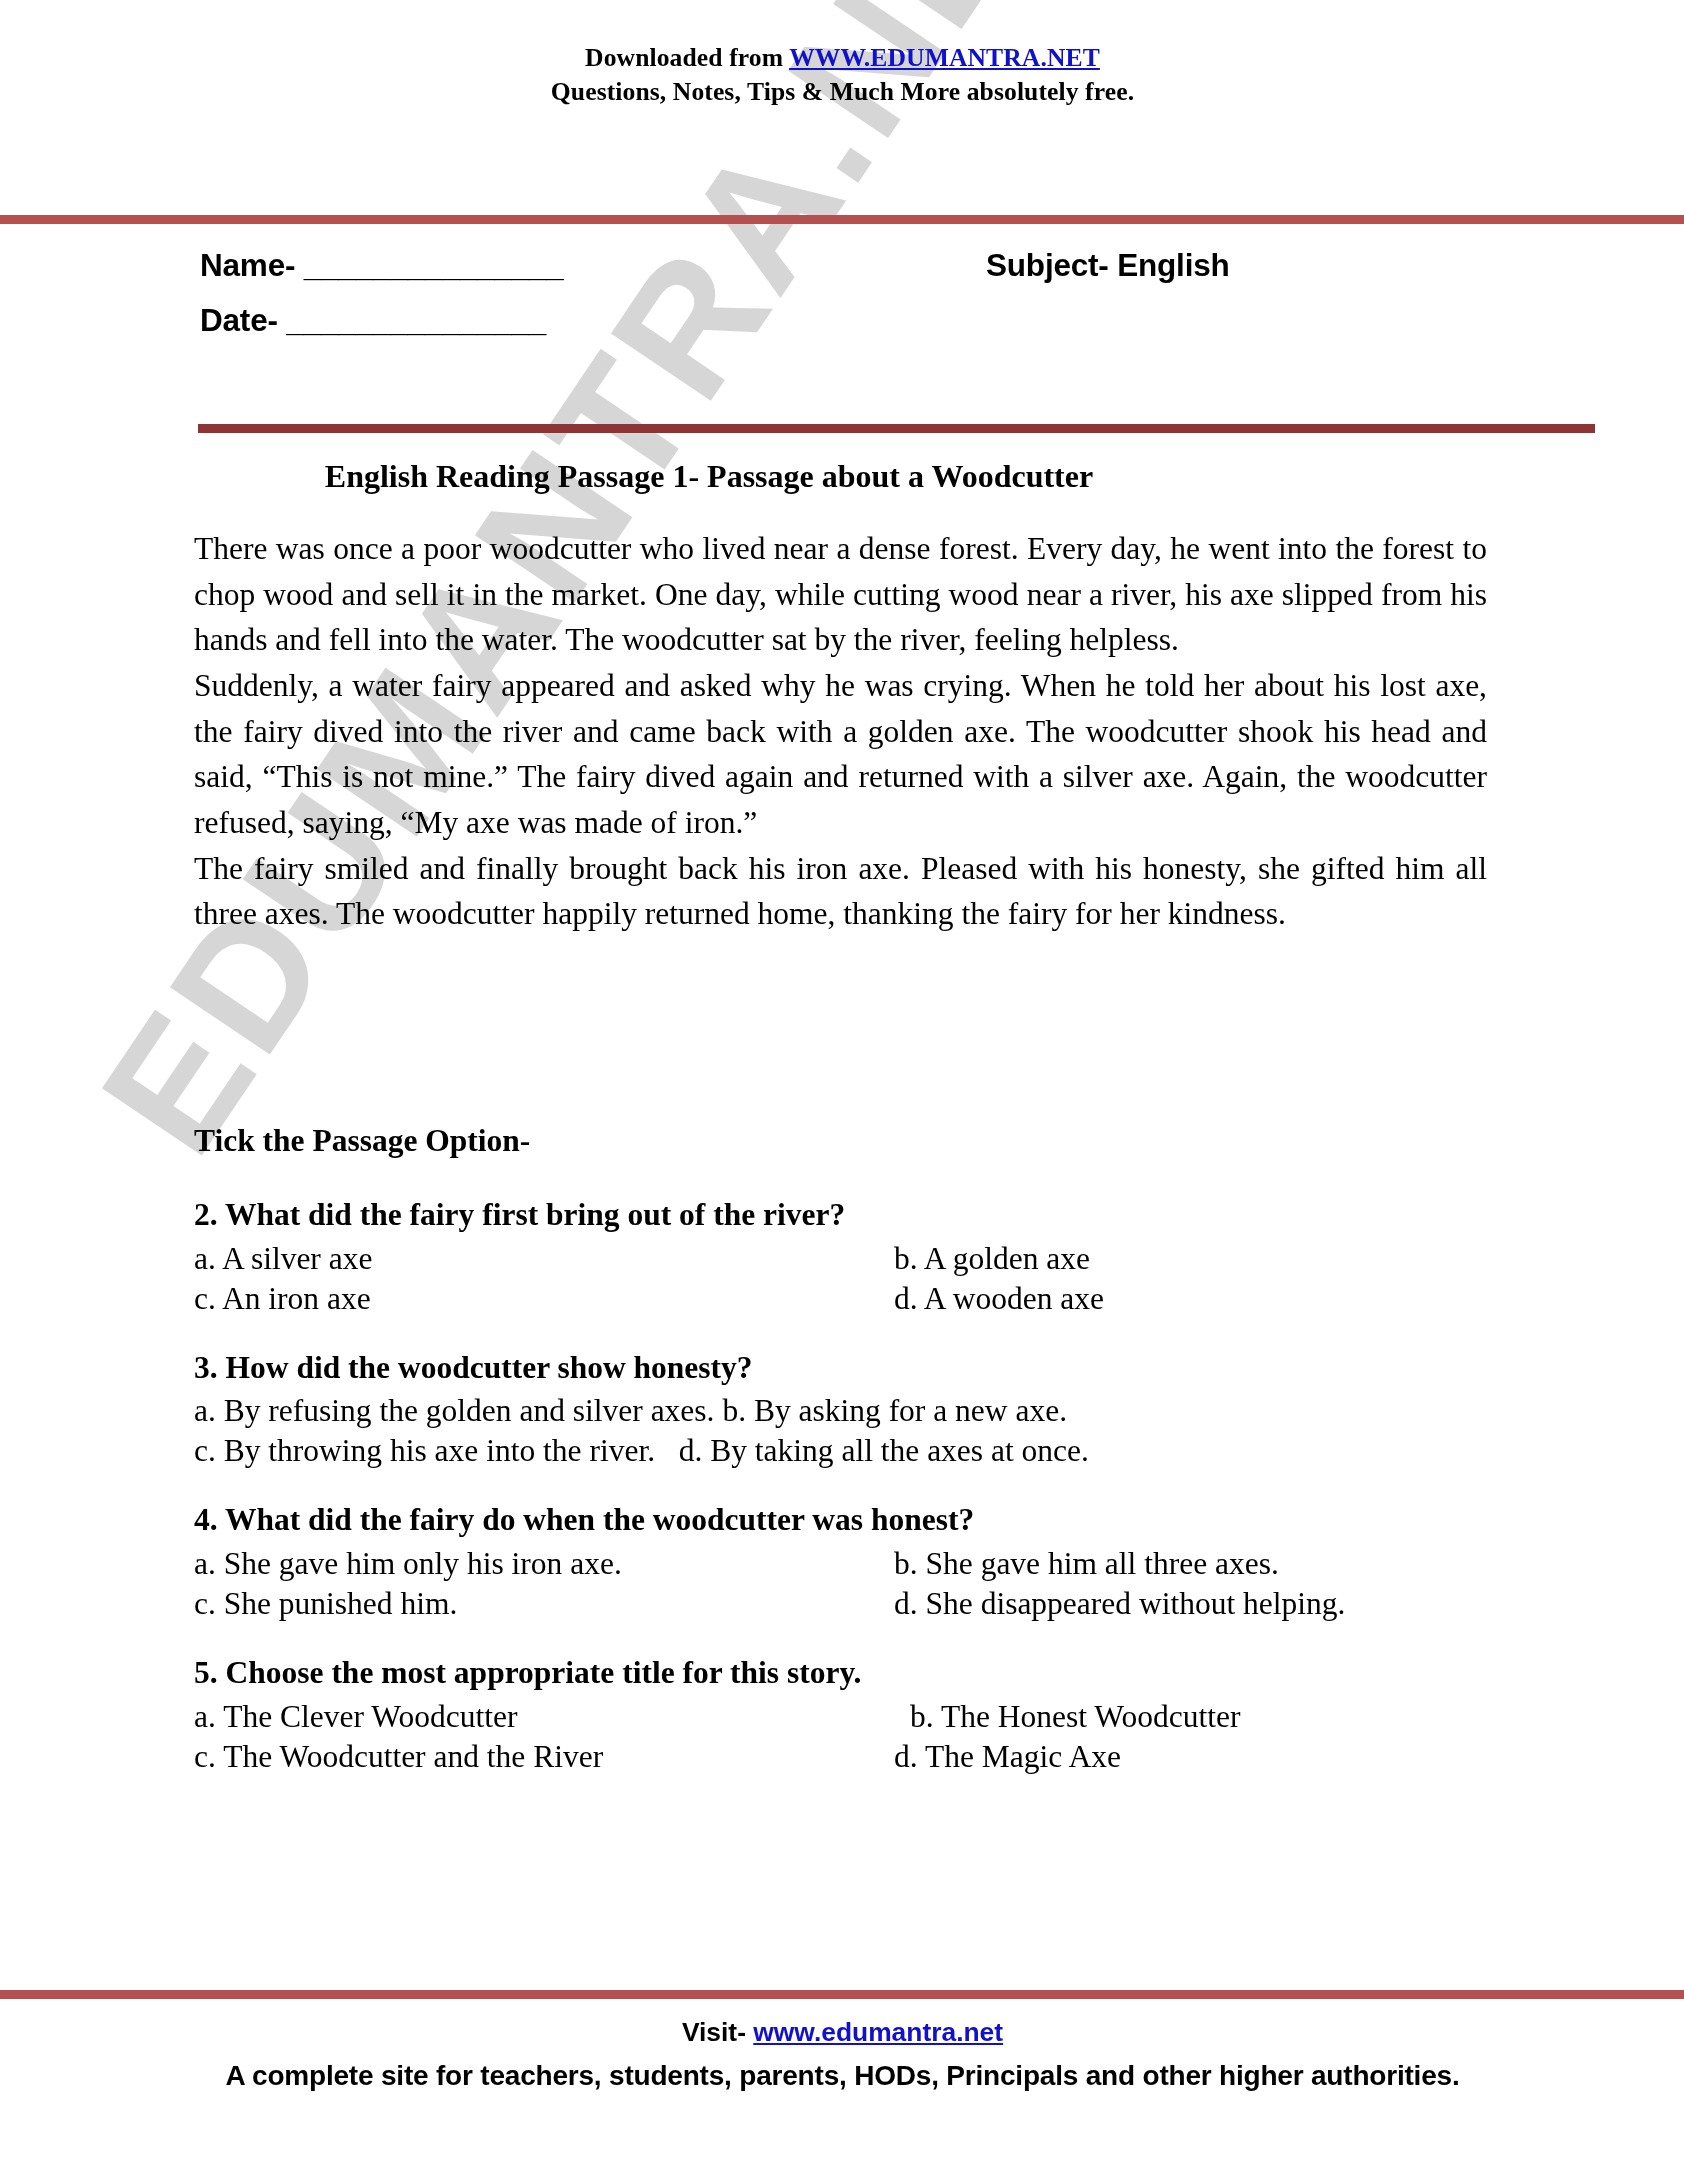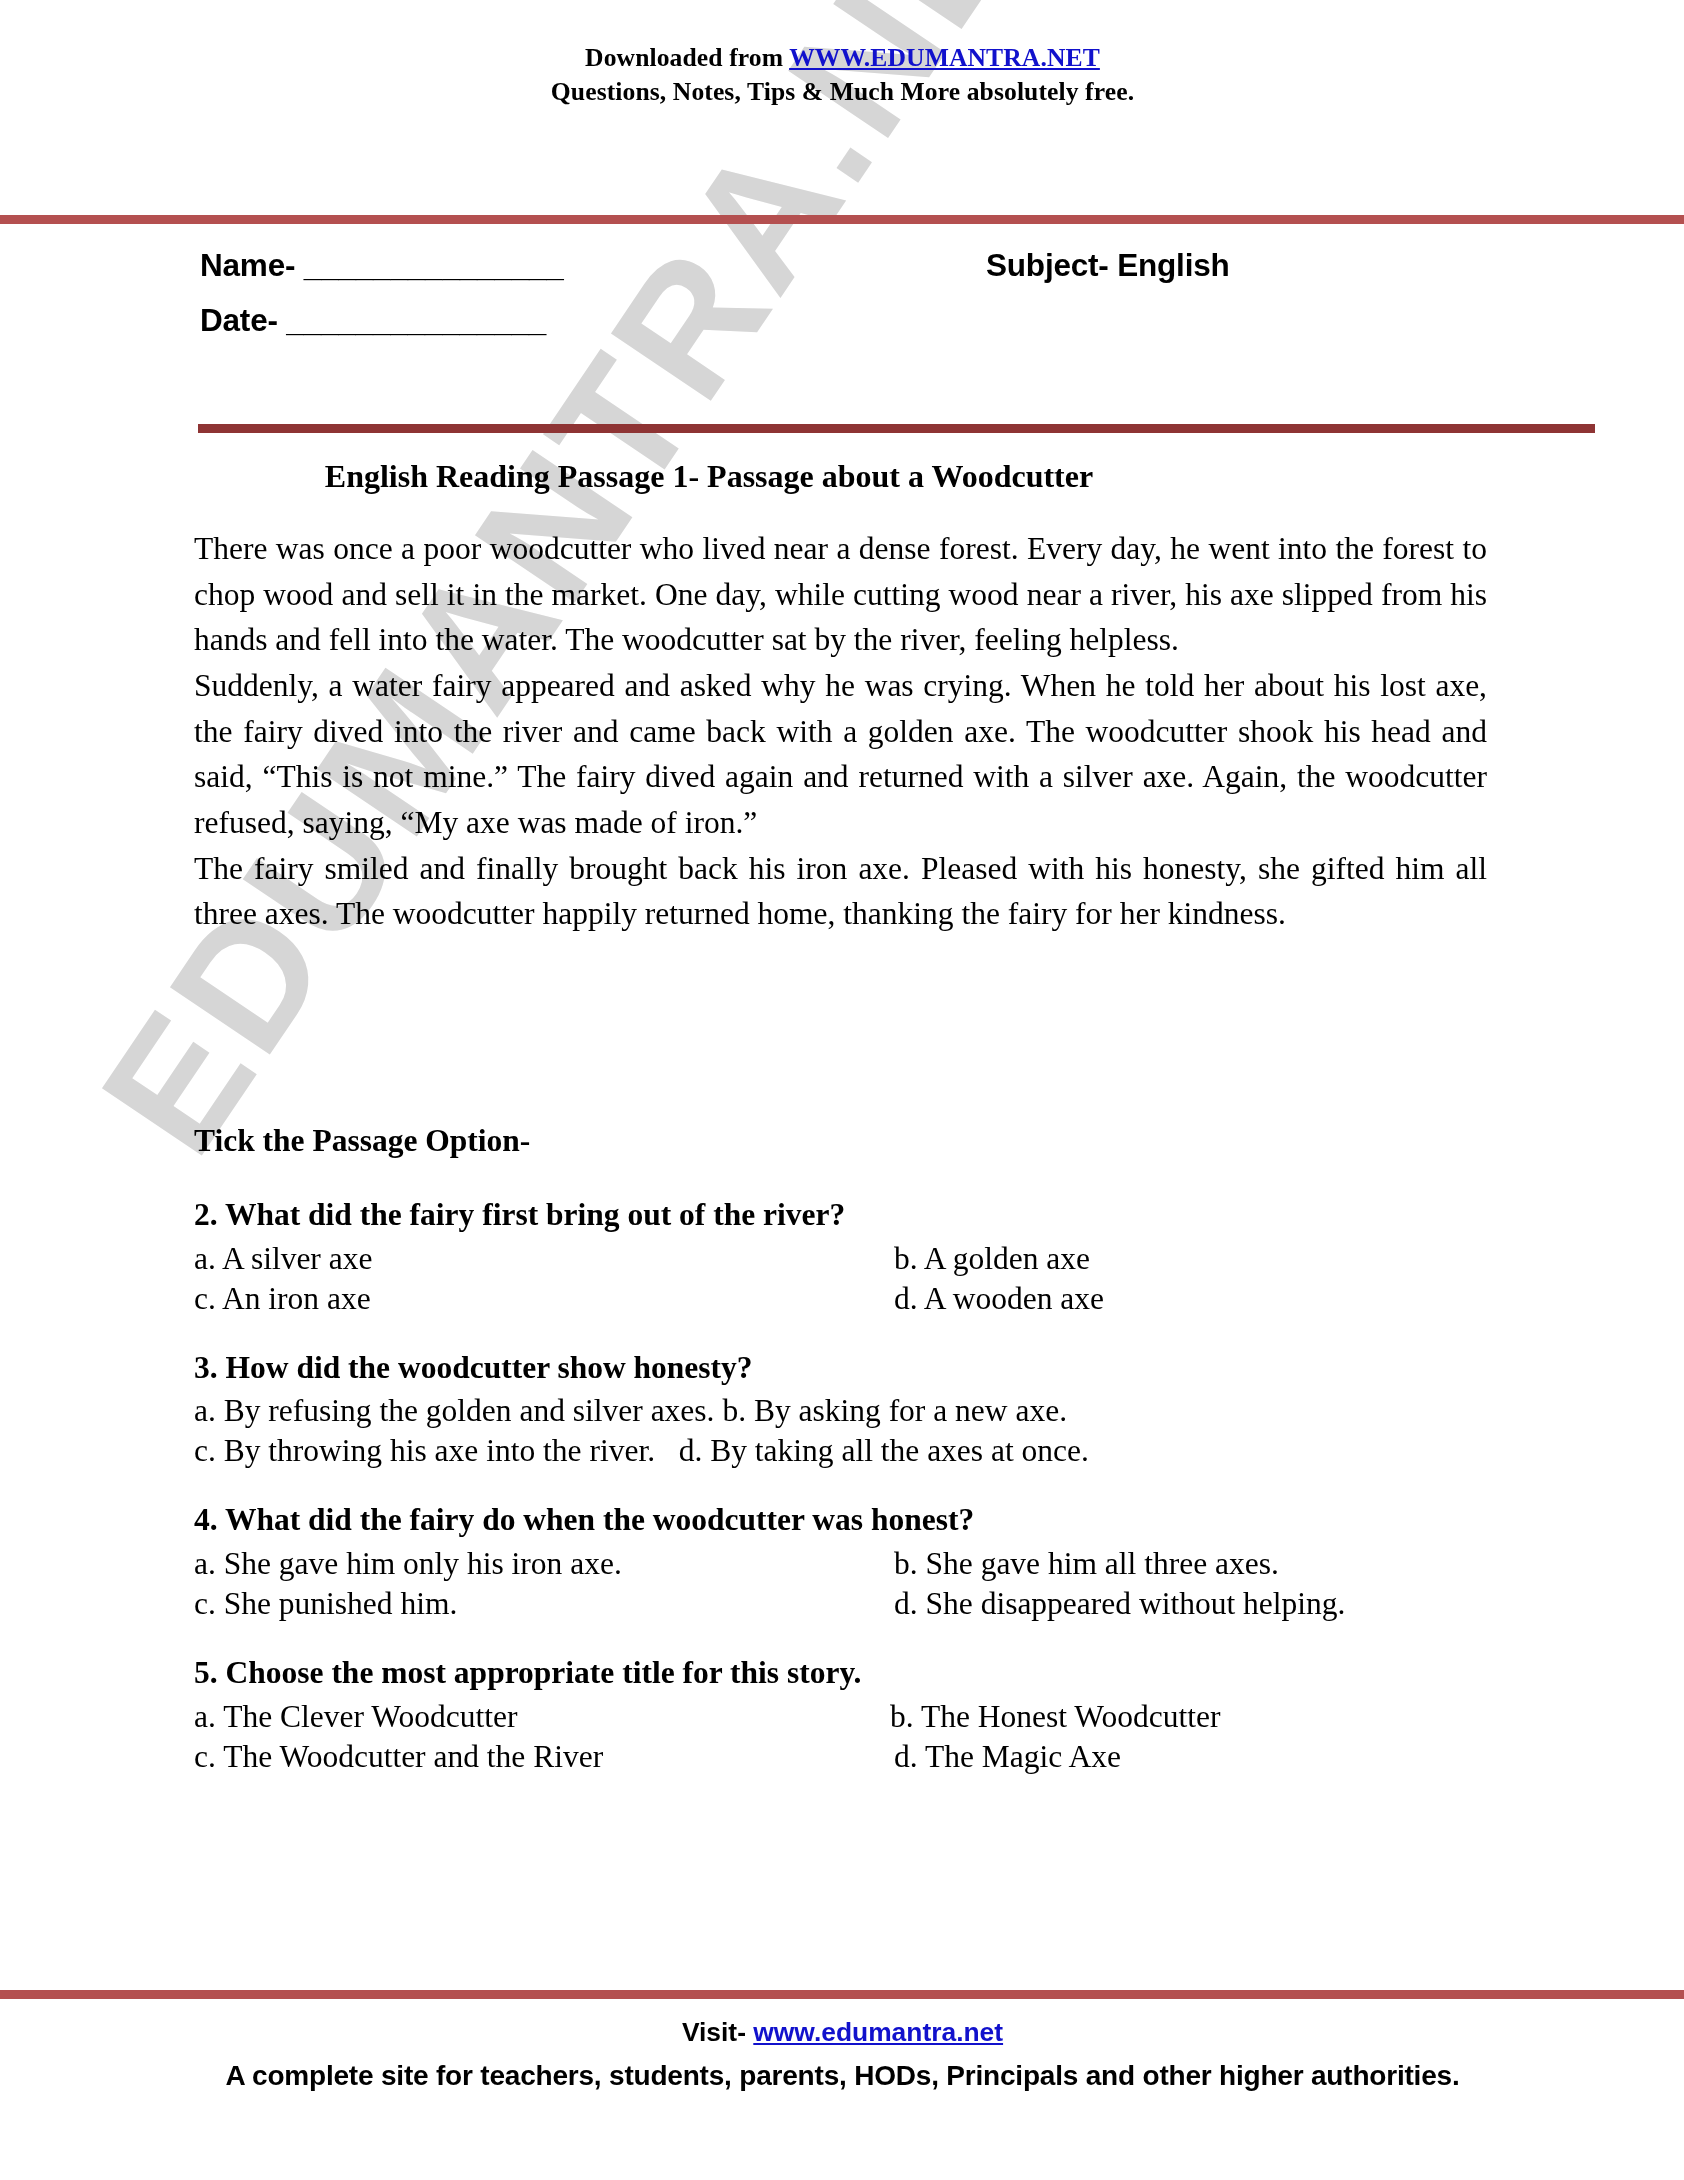--- a/index.html
+++ b/index.html
@@ -208,21 +208,21 @@
   
   .q1 .opt-b { left: 603px; }
   .q1 .opt-d { left: 700px; }
   .q2 .opt-b { left: 700px; }
   .q2 .opt-d { left: 700px; }
   .q3 .opt-b { position: static; display: inline; }
   .q3 .opt-d { position: static; display: inline; }
   .q3 .opt-a, .q3 .opt-c { position: static; display: inline; }
   .q4 .opt-b { left: 700px; }
   .q4 .opt-d { left: 700px; }
-  .q5 .opt-b { left: 696px; text-align: right; }
+  .q5 .opt-b { left: 716px; text-align: right; }
   .q5 .opt-d { left: 700px; }
 
   
   .doc-footer {
     position: absolute;
     left: 0;
     top: 2017px;
     width: 1685px;
     text-align: center;
     z-index: 2;

